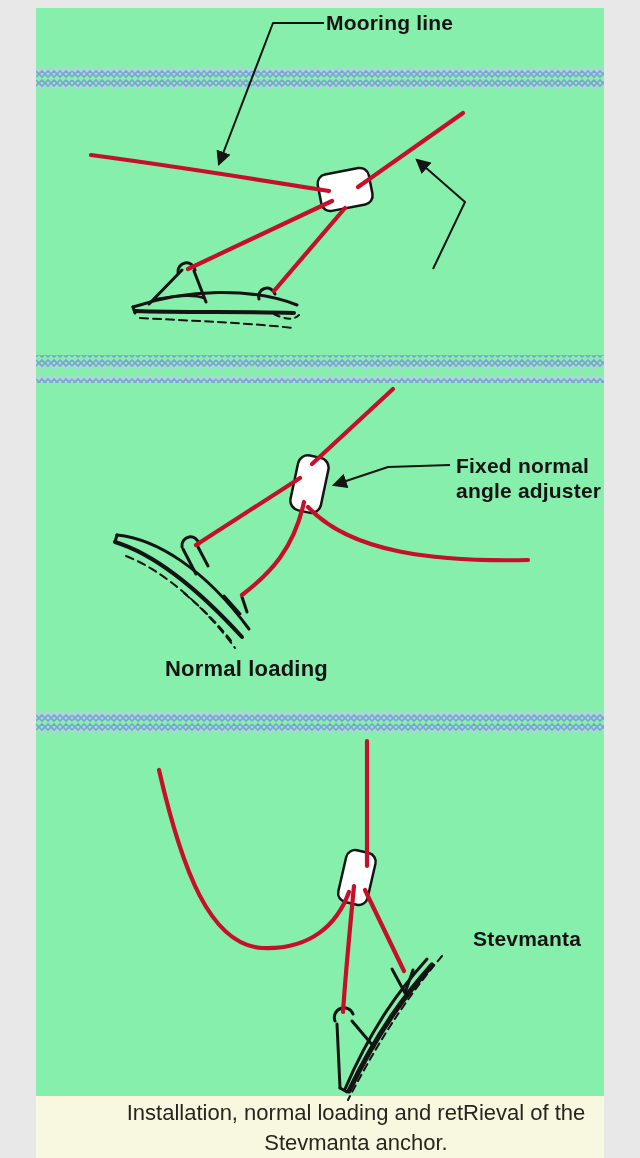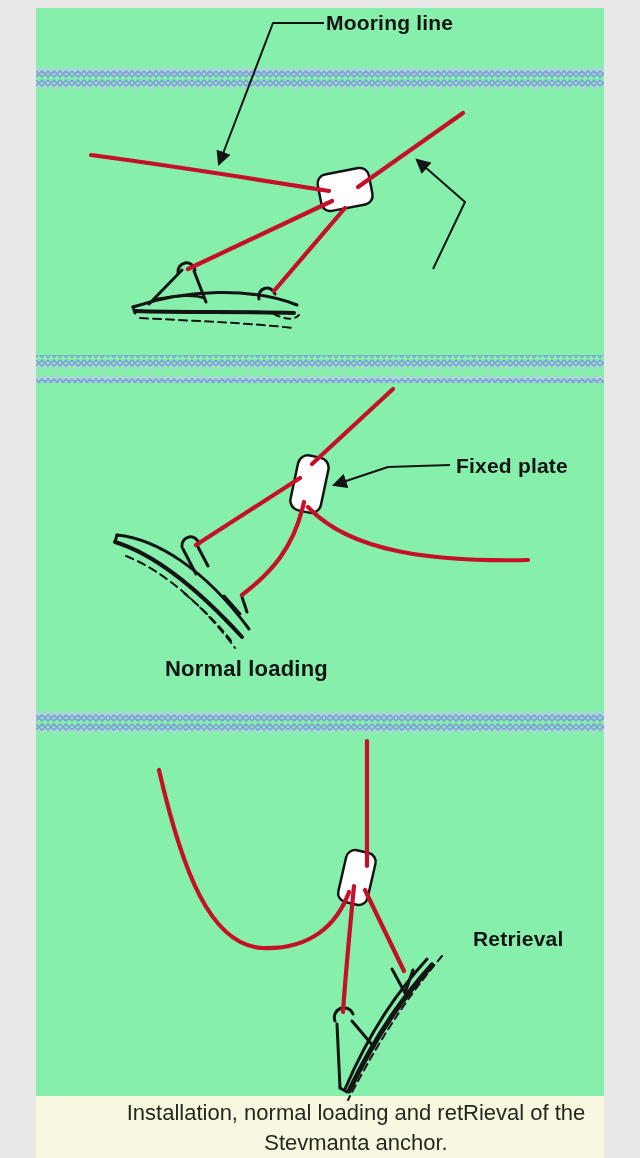--- a/index.html
+++ b/index.html
@@ -136,21 +136,22 @@
     <g stroke="#141414" stroke-width="2" fill="none" stroke-linejoin="round">
       <path d="M288,15 L237,15 L183,156" marker-end="url(#arrow)"></path>
       <path d="M397,261 L429,194 L381,152" marker-end="url(#arrow)"></path>
       <path d="M414,457 L352,459 L298,477" marker-end="url(#arrow)"></path>
     </g>
   </svg>
 
   <div class="labels">
     <div class="lbl lbl-mooring">Mooring line</div>
     <div class="lbl lbl-adjuster">
-      <div>Fixed plate</div>
+      <div>Fixed normal</div>
+      <div>angle adjuster</div>
     </div>
     <div class="lbl lbl-normal">Normal loading</div>
-    <div class="lbl lbl-retrieval">Retrieval</div>
+    <div class="lbl lbl-retrieval">Stevmanta</div>
     <div class="caption-text caption-line1">Installation, normal loading and retRieval of the</div>
     <div class="caption-text caption-line2">Stevmanta anchor.</div>
   </div>
 
 </div>
 
 </body></html>

